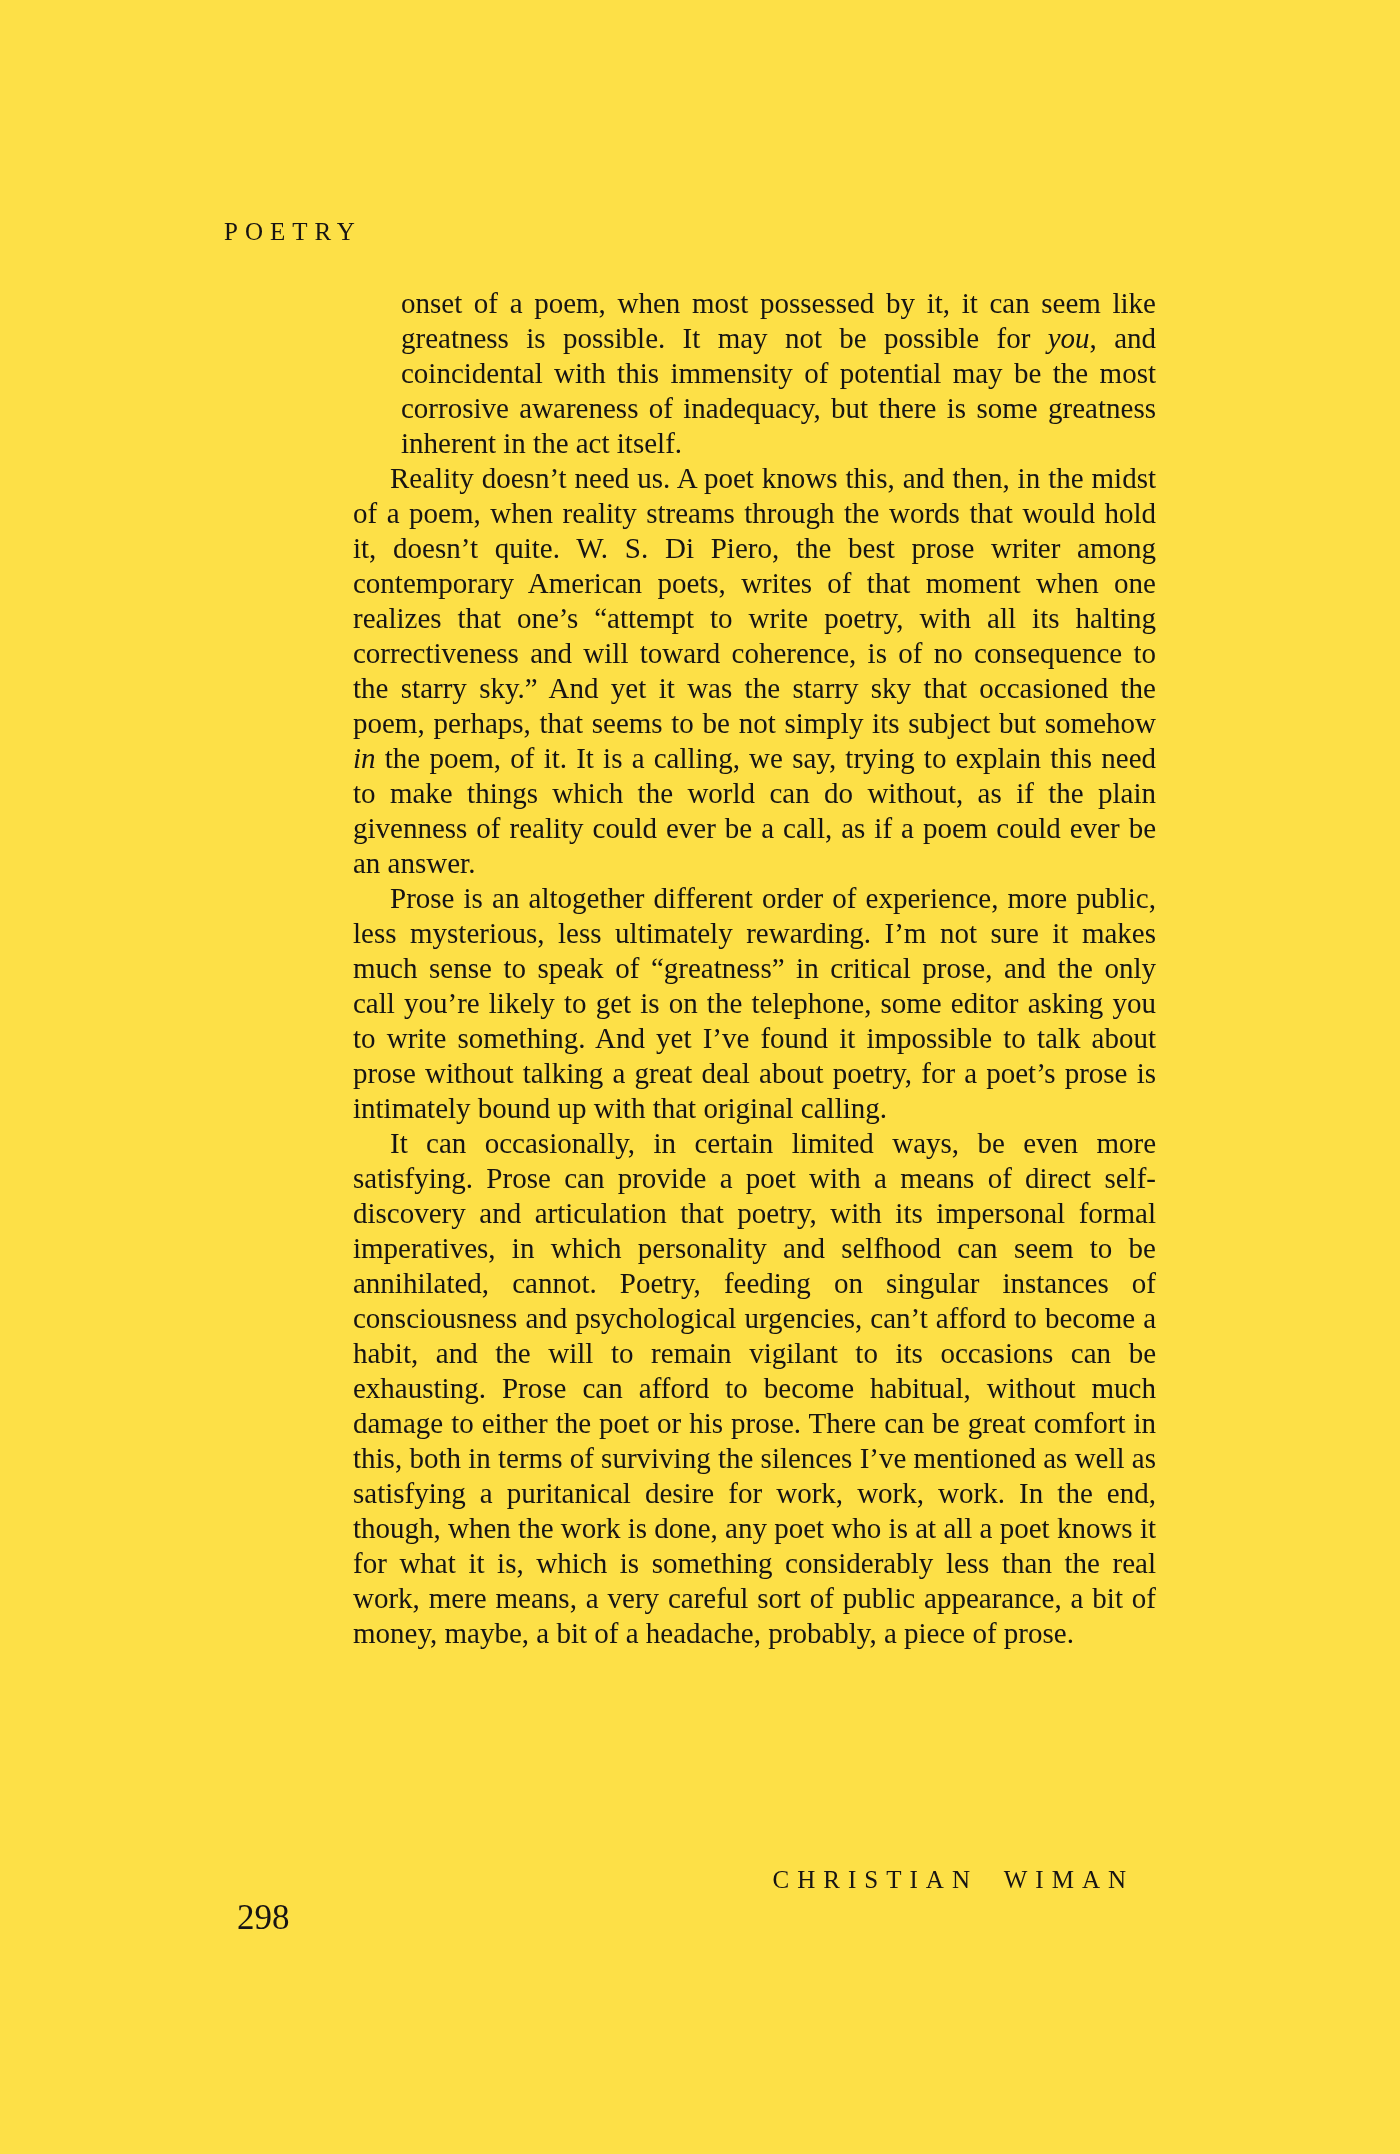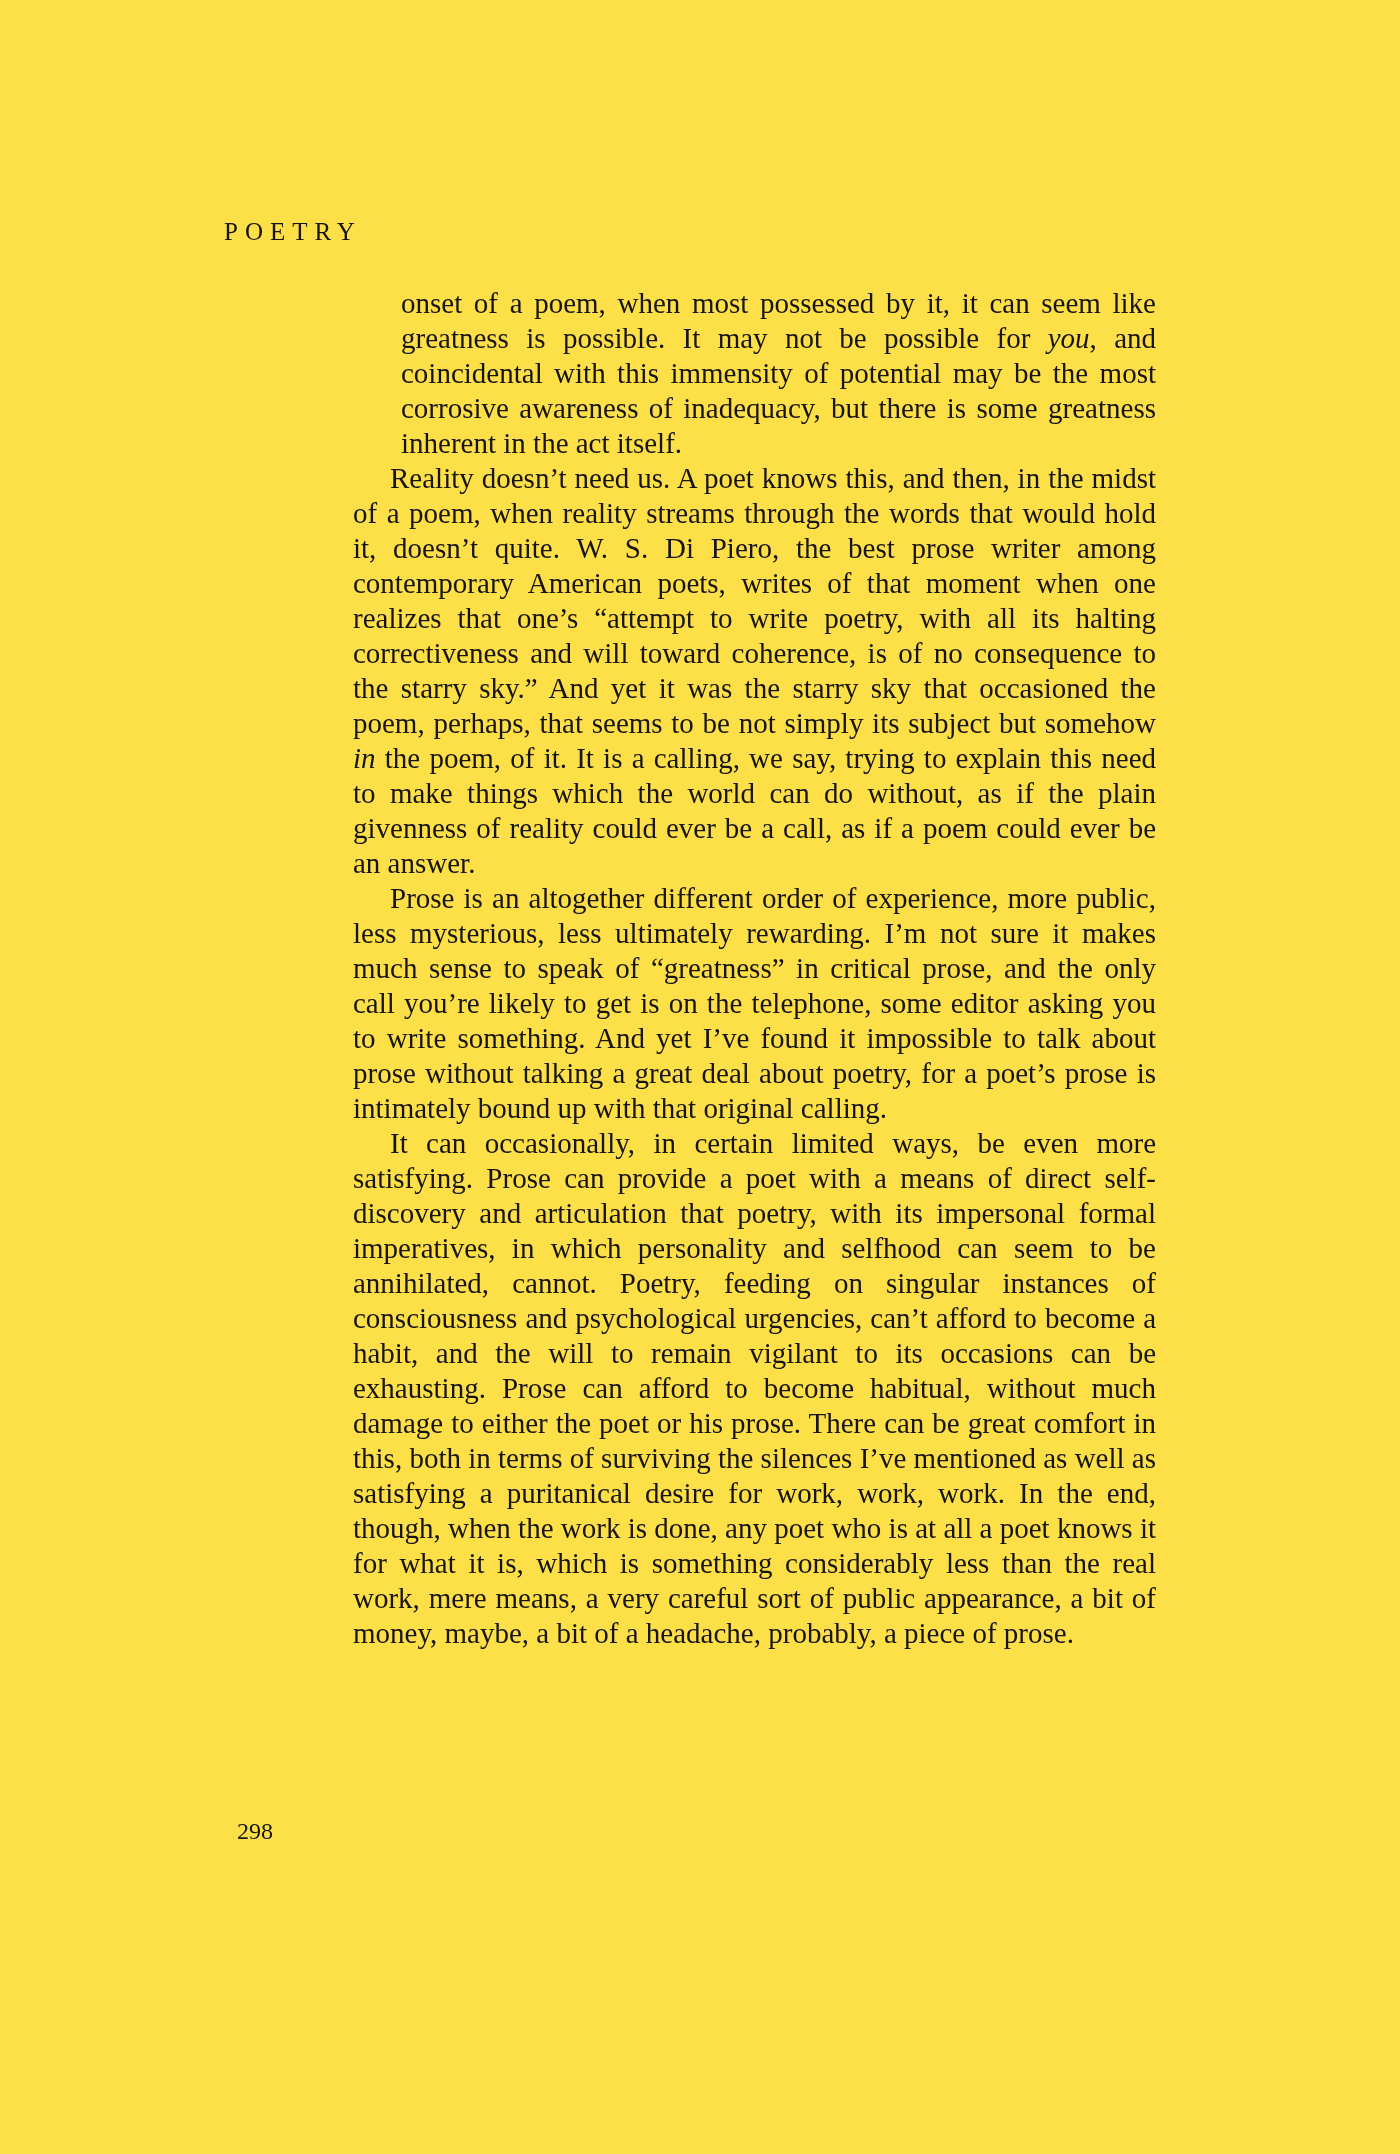--- a/index.html
+++ b/index.html
@@ -55,34 +55,35 @@
     width: 781px;
     text-align: right;
     font-size: 25px;
     letter-spacing: 8px;
     word-spacing: 12px;
     white-space: nowrap;
   }
   .page-number {
     position: absolute;
     left: 237px;
-    top: 1818px;
-    font-size: 24px;
+    top: 1898px;
+    font-size: 35px;
   }
 </style>
 </head>
 <body>
 
 <div class="page">
 
   <div class="running-head">POETRY</div>
 
   <div class="article-body">
       <p class="para no-indent"><span>onset of a poem, when most possessed by it, it can seem like greatness is possible. It may not be possible for </span><span class="italic">you</span><span>, and coincidental with this immensity of potential may be the most corrosive awareness of inadequacy, but there is some greatness inherent in the act itself.</span></p>
       <p class="para"><span>Reality doesn’t need us. A poet knows this, and then, in the midst of a poem, when reality streams through the words that would hold it, doesn’t quite. W. S. Di Piero, the best prose writer among contemporary American poets, writes of that moment when one realizes that one’s “attempt to write poetry, with all its halting correctiveness and will toward coherence, is of no consequence to the starry sky.” And yet it was the starry sky that occasioned the poem, perhaps, that seems to be not simply its subject but somehow </span><span class="italic">in</span><span> the poem, of it. It is a calling, we say, trying to explain this need to make things which the world can do without, as if the plain givenness of reality could ever be a call, as if a poem could ever be an answer.</span></p>
       <p class="para"><span>Prose is an altogether different order of experience, more public, less mysterious, less ultimately rewarding. I’m not sure it makes much sense to speak of “greatness” in critical prose, and the only call you’re likely to get is on the telephone, some editor asking you to write something. And yet I’ve found it impossible to talk about prose without talking a great deal about poetry, for a poet’s prose is intimately bound up with that original calling.</span></p>
       <p class="para"><span>It can occasionally, in certain limited ways, be even more satisfying. Prose can provide a poet with a means of direct self-discovery and articulation that poetry, with its impersonal formal imperatives, in which personality and selfhood can seem to be annihilated, cannot. Poetry, feeding on singular instances of consciousness and psychological urgencies, can’t afford to become a habit, and the will to remain vigilant to its occasions can be exhausting. Prose can afford to become habitual, without much damage to either the poet or his prose. There can be great comfort in this, both in terms of surviving the silences I’ve mentioned as well as satisfying a puritanical desire for work, work, work. In the end, though, when the work is done, any poet who is at all a poet knows it for what it is, which is something considerably less than the real work, mere means, a very careful sort of public appearance, a bit of money, maybe, a bit of a headache, probably, a piece of prose.</span></p>
     </div>
 
+  <div class="signature">CHRISTIAN WIMAN</div>
 
   <div class="page-number">298</div>
 
 </div>
 
 </body></html>

